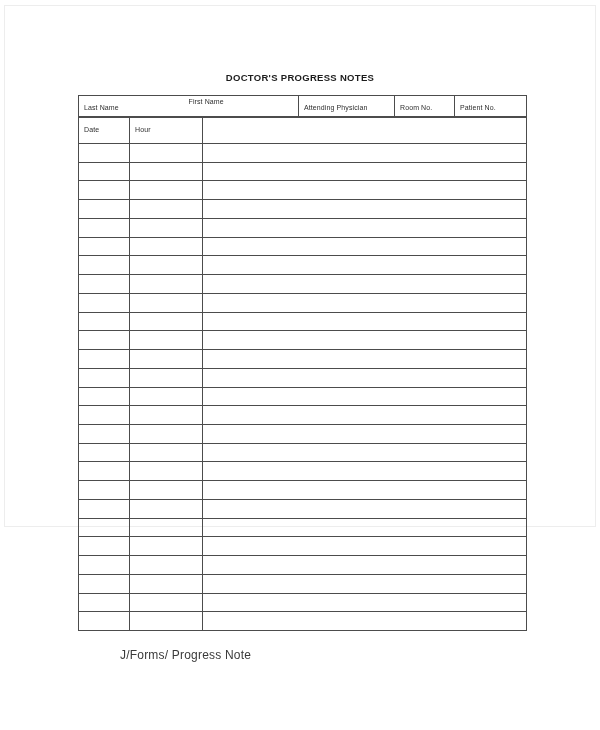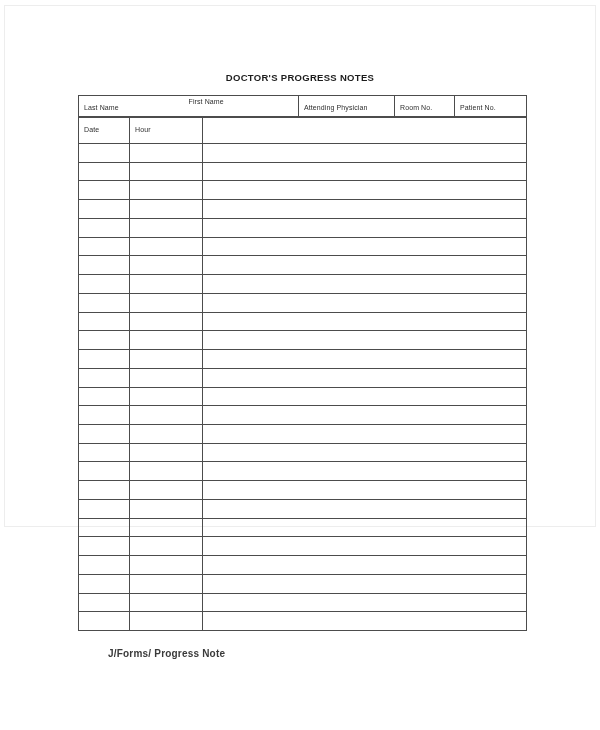--- a/index.html
+++ b/index.html
@@ -94,26 +94,25 @@
     box-sizing: border-box;
     display: flex;
   }
   .brow:last-child { border-bottom: none; }
   .cell { box-sizing: border-box; }
   .c-date { flex: 0 0 51px; border-right: 1px solid #4c4c4c; }
   .c-hour { flex: 0 0 73px; border-right: 1px solid #4c4c4c; }
   .c-note { flex: 1; }
   .doc-footer {
     position: absolute;
-    left: 108px;
+    left: 120px;
     top: 648px;
-    font-size: 10px;
+    font-size: 12px;
     color: #3a3a3a;
     letter-spacing: 0.2px;
-    font-weight: bold;
   }
 </style>
 </head>
 <body>
 
 <div class="page">
   <div class="page-border"></div>
 
   <div class="doc-title">DOCTOR'S PROGRESS NOTES</div>
 

